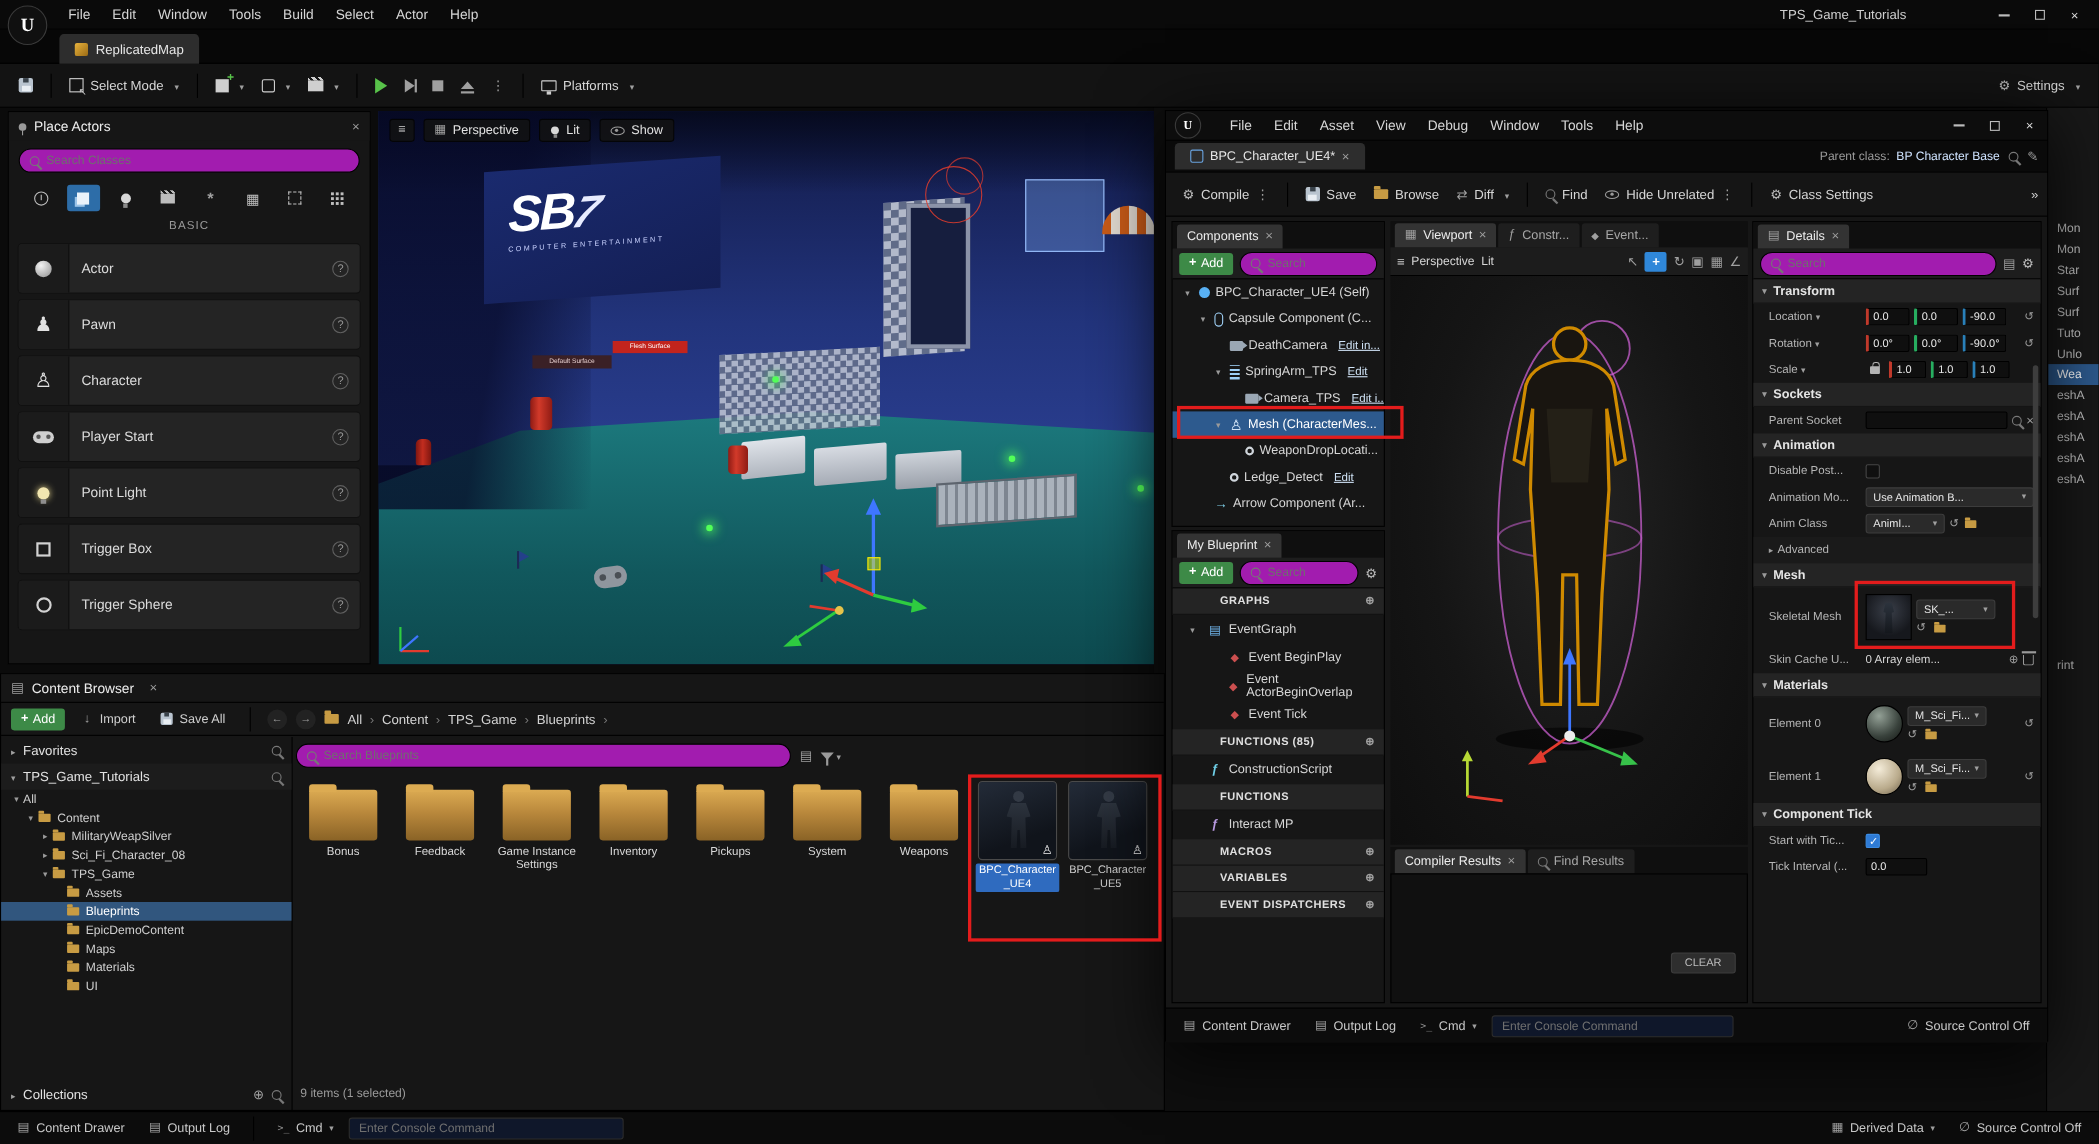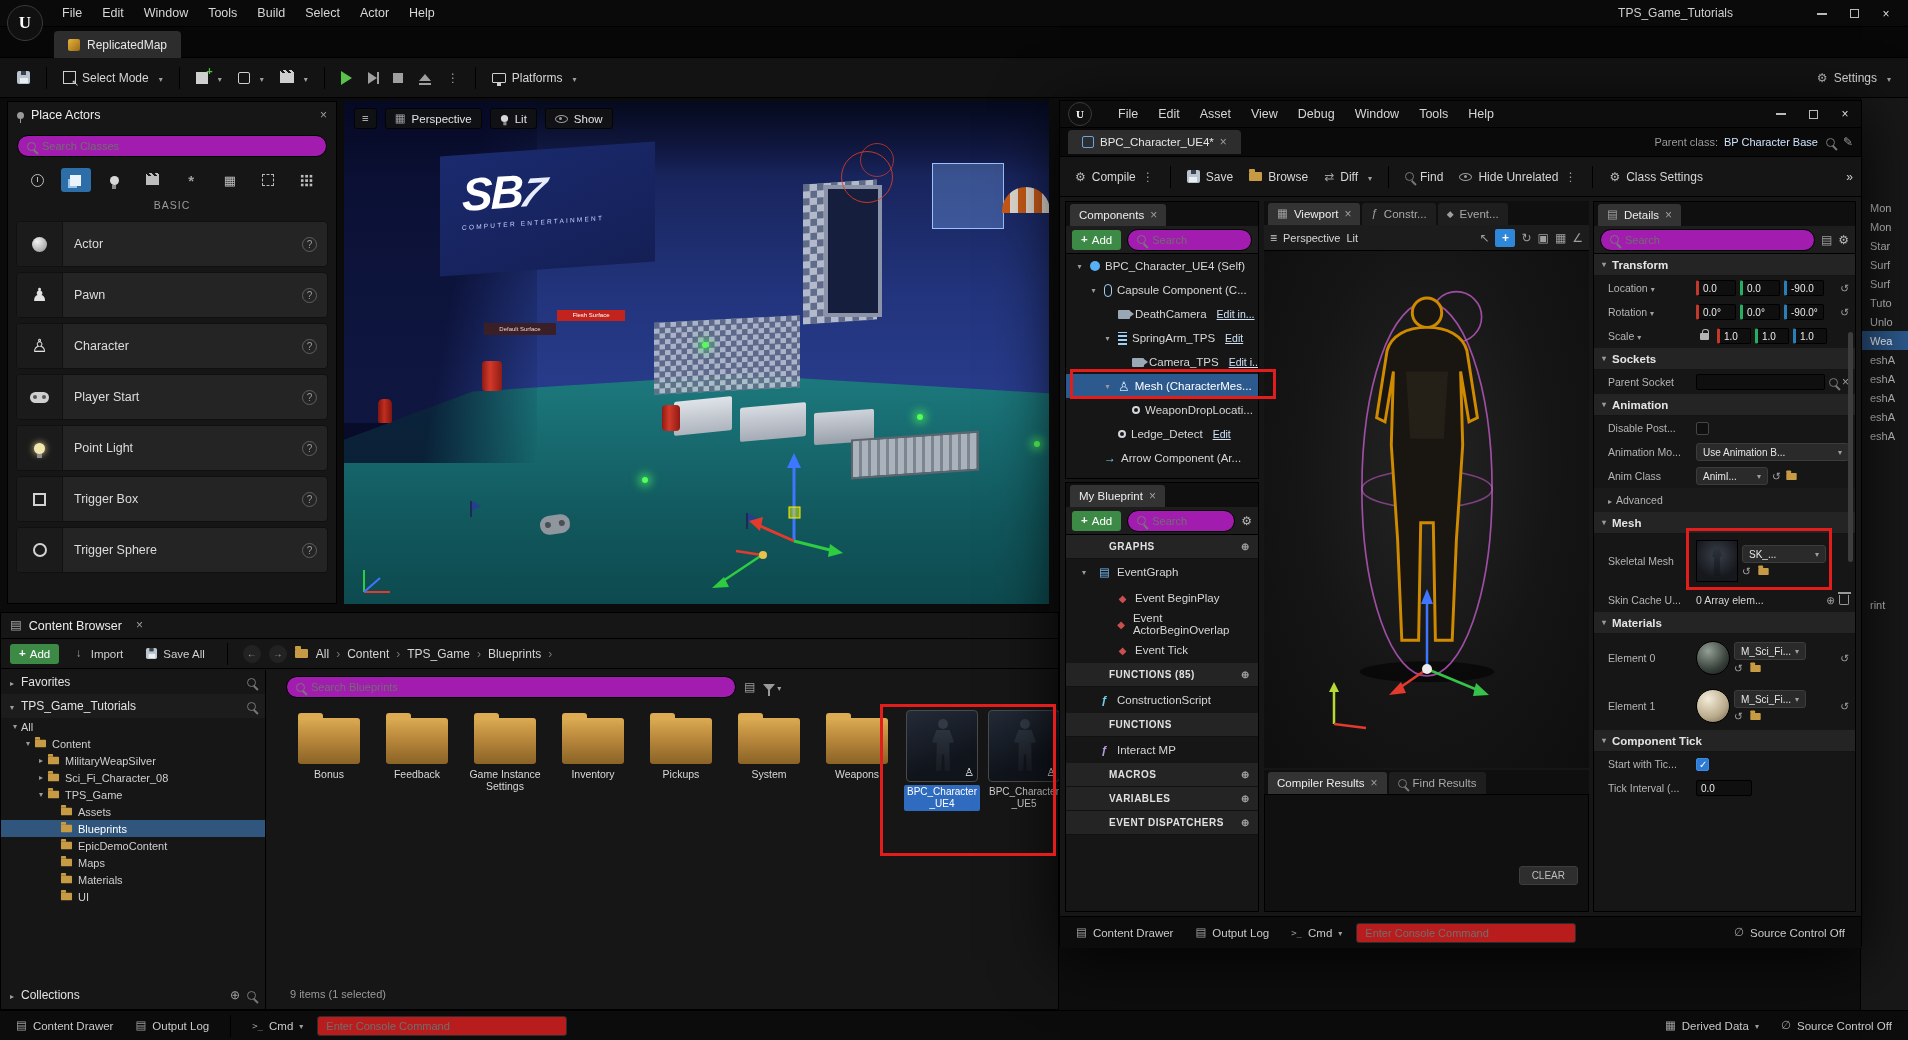--- a/index.html
+++ b/index.html
@@ -151,21 +151,21 @@
 .afig{position:absolute;left:21px;top:8px;width:30px;height:52px}
 .afig::before{content:"";position:absolute;top:0;left:10px;width:10px;height:10px;border-radius:50%;background:#333a45}
 .afig::after{content:"";position:absolute;top:11px;left:4px;right:4px;bottom:0;background:linear-gradient(#2c333d,#171b22);clip-path:polygon(20% 0,80% 0,100% 30%,78% 32%,82% 100%,58% 100%,55% 60%,45% 60%,42% 100%,18% 100%,22% 32%,0 30%)}
 .abadge{position:absolute;right:3px;bottom:2px}
 .abadge::before{content:"♙";font-size:11px;color:#eee}
 .alabel{margin-top:3px;font-size:10px;line-height:12px;color:#cfcfcf;word-break:break-all;padding:1px 2px;border-radius:2px}
 .asset.sel .alabel{background:#2f6bbf;color:#fff}
 
 .statusbar{background:#0c0c0c;border-top:1px solid #000;display:flex;align-items:center;gap:6px;padding:0 8px}
 .sbtn{display:flex;align-items:center;gap:6px;padding:0 8px;height:22px;font-size:11.5px;color:#c9c9c9;border-radius:3px}
-.console{background:#b91c1c;border:1px solid #2c2c2c;border-radius:3px;height:20px;display:flex;align-items:center;padding:0 8px}
+.console{background:#0f172a;border:1px solid #2c2c2c;border-radius:3px;height:20px;display:flex;align-items:center;padding:0 8px}
 
 .bpwin{background:#161616;border:1px solid #000;box-shadow:0 12px 60px rgba(0,0,0,.85);z-index:10}
 .ptab-strip{height:24px;background:#0f0f0f;display:flex;align-items:flex-end;gap:2px;padding:2px 4px 0}
 .ptab{height:22px;display:flex;align-items:center;gap:6px;padding:0 9px;font-size:11.5px;color:#a8a8a8;background:#1e1e1e;border-radius:3px 3px 0 0}
 .ptab.active{background:#333;color:#ececec}
 .addrow{height:28px;display:flex;align-items:center;gap:6px;padding:0 6px;background:#1d1d1d;border-bottom:1px solid #000}
 .crow{display:flex;align-items:center;height:24px;font-size:11.5px;color:#d6d6d6;padding-left:8px;gap:5px;white-space:nowrap;overflow:hidden}
 .crow .arr{width:11px;text-align:center;color:#9a9a9a;font-size:8px;flex:none}
 .crow.open .arr::before{content:"▾"}
 .crow.lvl1{padding-left:22px}.crow.lvl2{padding-left:36px}.crow.lvl3{padding-left:50px}
@@ -667,21 +667,21 @@
           </div>
         </div>
       <div class="cb-hrow abs" style="left:0;bottom:3px;width:100%" data-name="collections-header">
         <span class="i-cright" data-name="chevron-right-icon"></span>
         <span data-name="collections-label">Collections</span>
         <span class="i-oplus" style="margin-left:auto" data-name="add-collection-icon"></span>
         <span class="mag" data-name="search-icon"></span>
       </div>
     </div>
 
-    <div class="abs" style="left:275px;top:57px;width:794px;height:340px" data-name="content-browser-main">
+    <div class="abs" style="left:258px;top:57px;width:794px;height:340px" data-name="content-browser-main">
       <div class="flex" style="padding:6px 10px;gap:8px" data-name="asset-search-row">
         <div class="searchbox grow" style="max-width:450px" data-name="asset-search">
           <span class="mag" data-name="search-icon"></span>
           <input class="ghost-input" data-name="asset-search-input" placeholder="Search Blueprints" style="">
         </div>
         <span class="i-grid" data-name="view-options-icon"></span>
         <span class="flex" style="gap:2px" data-name="filter-button">
             <span class="funnel" data-name="filter-icon"></span>
             <span class="i-caret" data-name="chevron-down-icon"></span>
           </span>
@@ -1222,21 +1222,21 @@
             <span data-name="mesh-header-label">Mesh</span>
           </div>
         <div class="d-row tall" data-name="skeletal-mesh-row">
           <span class="d-label" data-name="skeletal-mesh-label">
               <span>Skeletal Mesh</span>
             </span>
           <span class="thumb sk" data-name="skeletal-mesh-thumbnail">
               <span class="skfig"></span>
             </span>
           <span style="display:flex;flex-direction:column;gap:3px">
-            <span class="selbox" style="width:84px" data-name="skeletal-mesh-select">
+            <span class="selbox" style="width:72px" data-name="skeletal-mesh-select">
                 <span>SK_...</span>
                 <span class="i-caret" data-name="chevron-down-icon"></span>
               </span>
             <span class="flex" style="gap:6px">
               <span class="i-undo" data-name="use-selected-icon"></span>
               <span class="fold" style="transform:scale(.8)" data-name="browse-to-asset-icon"></span>
             </span>
           </span>
         </div>
         <div class="d-row" data-name="skin-cache-row">

